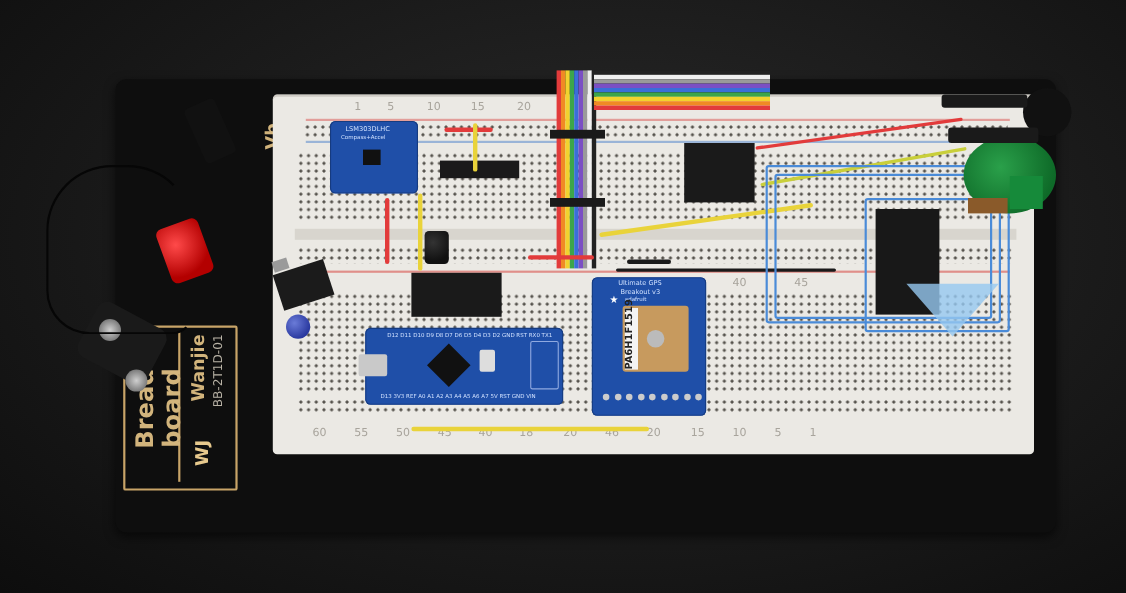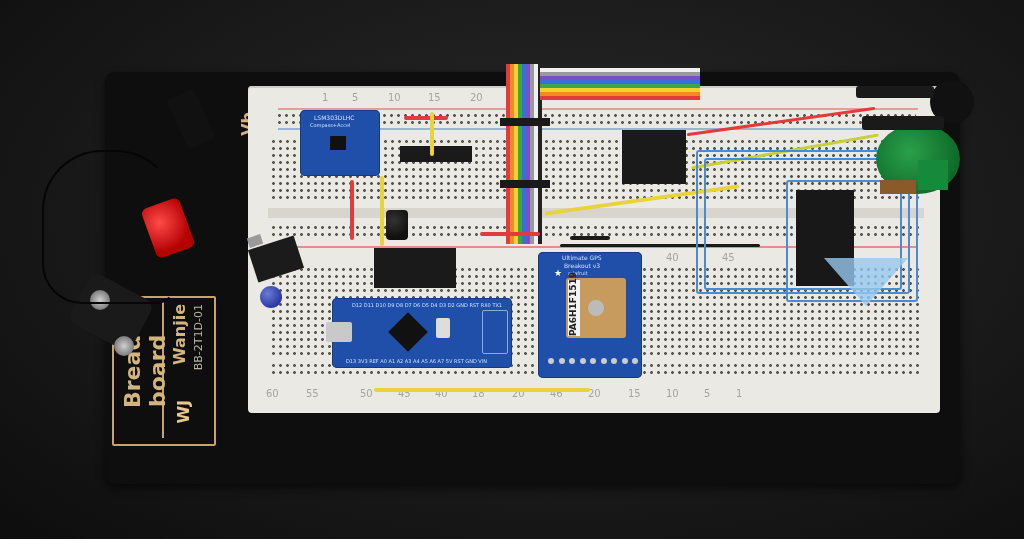--- a/index.html
+++ b/index.html
@@ -69,22 +69,22 @@
   <div class="abs gutter" style="left:20px;top:122px;width:656px;height:10px;"></div>
 
   <div class="abs holes" style="left:22px;top:138px;width:652px;height:16px;"></div>
   <div class="abs rail-line-red" style="left:30px;top:160px;width:640px;opacity:.6;"></div>
   <div class="abs num" style="left:418px;top:166px;">40</div>
   <div class="abs num" style="left:474px;top:166px;">45</div>
 
   <div class="abs holes" style="left:22px;top:180px;width:652px;height:90px;"></div>
   <div class="abs holes" style="left:22px;top:276px;width:652px;height:14px;"></div>
 
-  <div class="abs num" style="left:18px;top:302px;">60</div>
-  <div class="abs num" style="left:58px;top:302px;">55</div>
+  <div class="abs num" style="left:36px;top:302px;">60</div>
+  <div class="abs num" style="left:74px;top:302px;">55</div>
   <div class="abs num" style="left:112px;top:302px;">50</div>
   <div class="abs num" style="left:150px;top:302px;">45</div>
   <div class="abs num" style="left:187px;top:302px;">40</div>
   <div class="abs num" style="left:224px;top:302px;">18</div>
   <div class="abs num" style="left:264px;top:302px;">20</div>
   <div class="abs num" style="left:302px;top:302px;">46</div>
   <div class="abs num" style="left:340px;top:302px;">20</div>
   <div class="abs num" style="left:380px;top:302px;">15</div>
   <div class="abs num" style="left:418px;top:302px;">10</div>
   <div class="abs num" style="left:456px;top:302px;">5</div>

